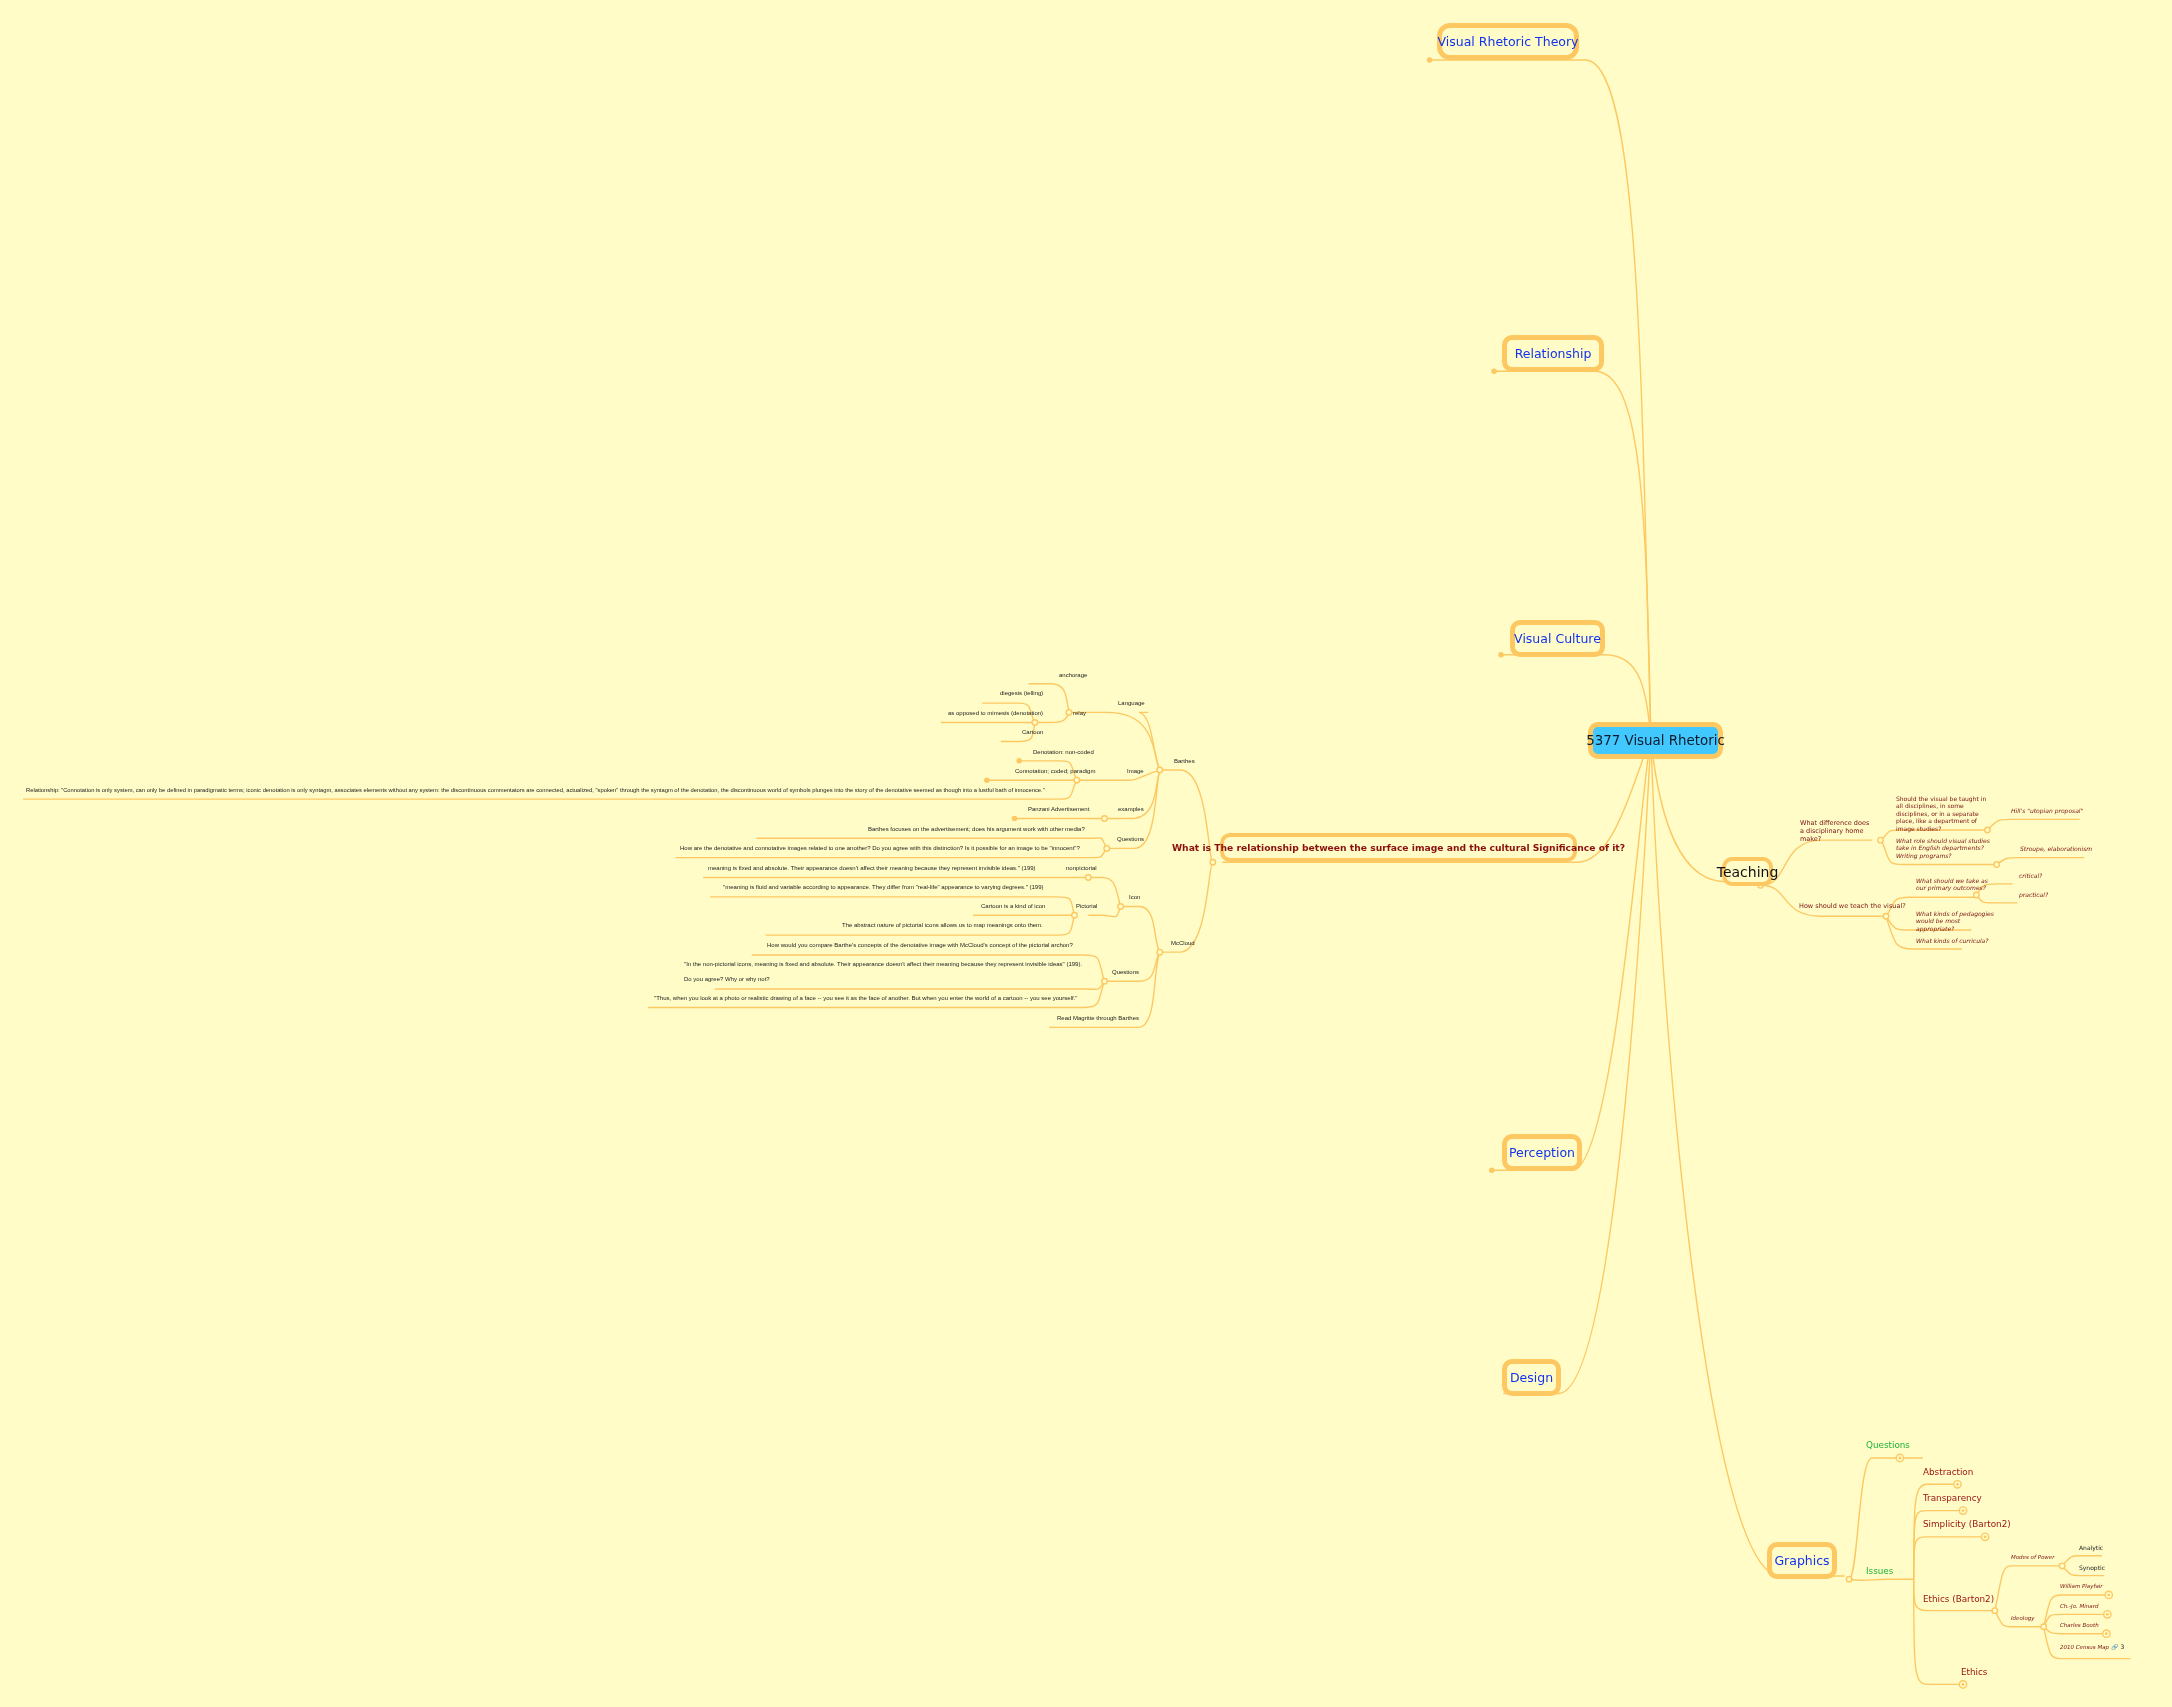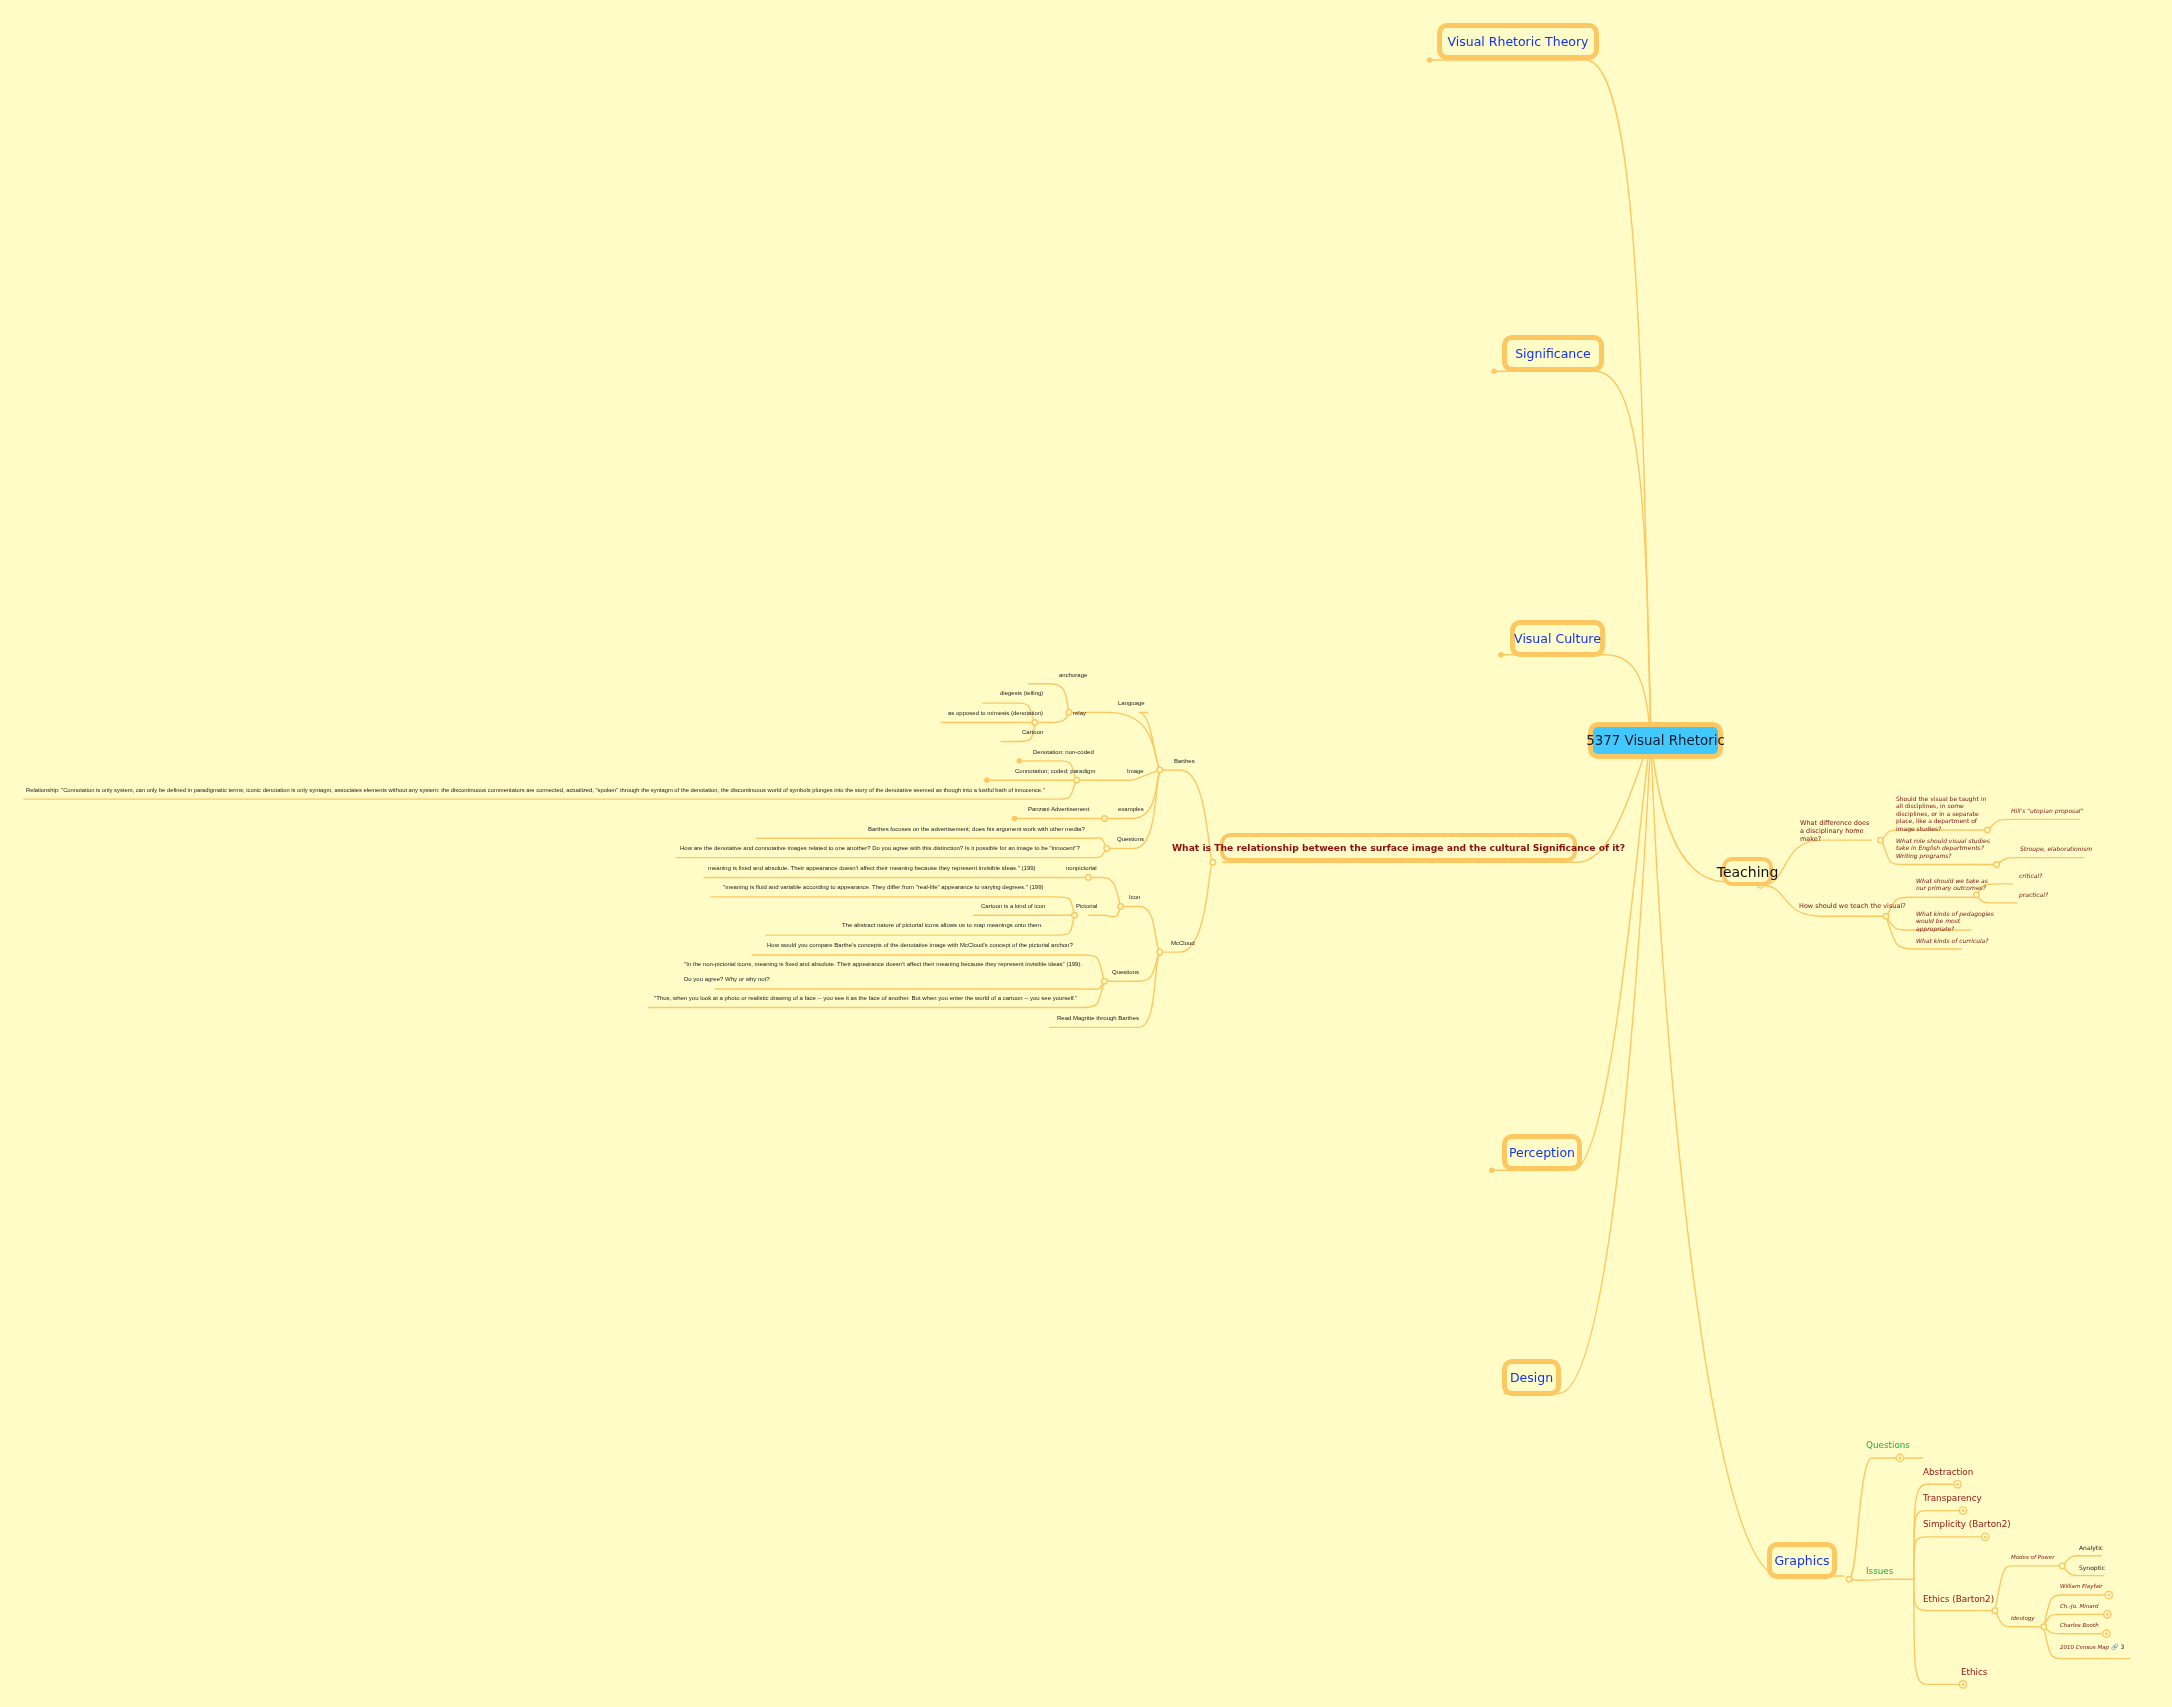--- a/index.html
+++ b/index.html
@@ -143,25 +143,25 @@
   <circle cx="4570" cy="3501" r="8"></circle>
     <circle class="dot" cx="4570" cy="3501" r="3"></circle>
   <circle cx="4568" cy="3543" r="8"></circle>
     <circle class="dot" cx="4568" cy="3543" r="3"></circle>
 </svg>
 
 <div class="node box root" style="left:1588px;top:722px;width:135px;height:37px;">
   <span>5377 Visual Rhetoric</span>
 </div>
 
-<div class="node box main" style="left:1437px;top:23px;width:162px;height:37px;">
+<div class="node box main" style="left:1437px;top:23px;width:142px;height:37px;border-radius:13px;">
   <span>Visual Rhetoric Theory</span>
 </div>
 <div class="node box main" style="left:1502px;top:335px;width:102px;height:37px;">
-  <span>Significance</span>
+  <span>Relationship</span>
 </div>
 <div class="node box main" style="left:1510px;top:620px;width:95px;height:37px;">
   <span>Visual Culture</span>
 </div>
 <div class="node box main" style="left:1502px;top:1134px;width:80px;height:37px;">
   <span>Perception</span>
 </div>
 <div class="node box main" style="left:1502px;top:1359px;width:59px;height:37px;">
   <span>Design</span>
 </div>

